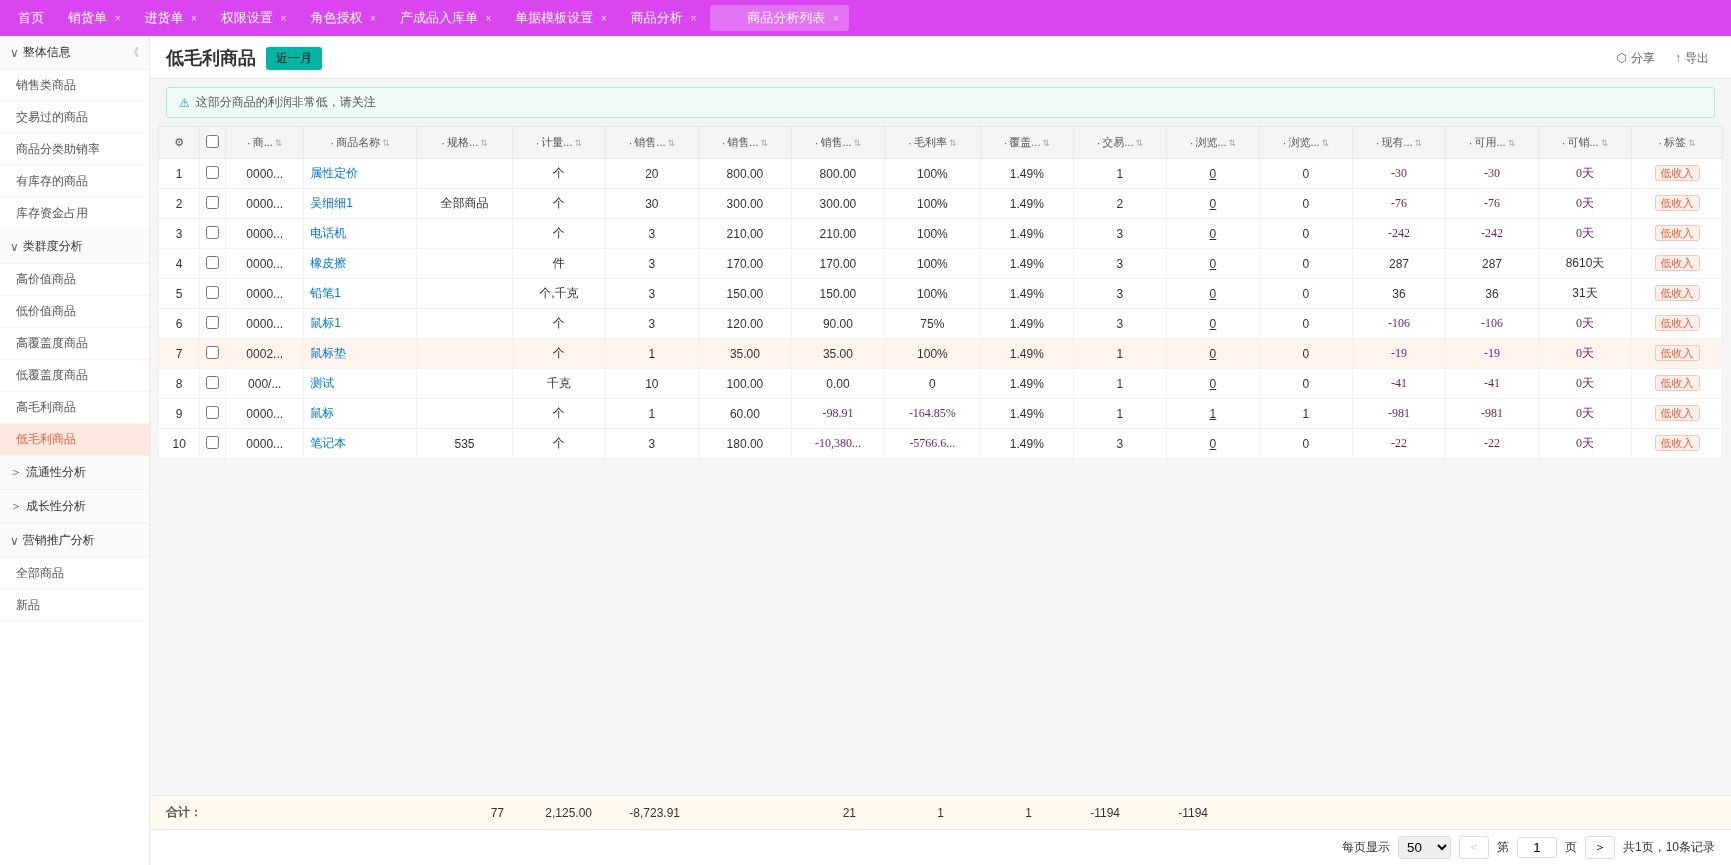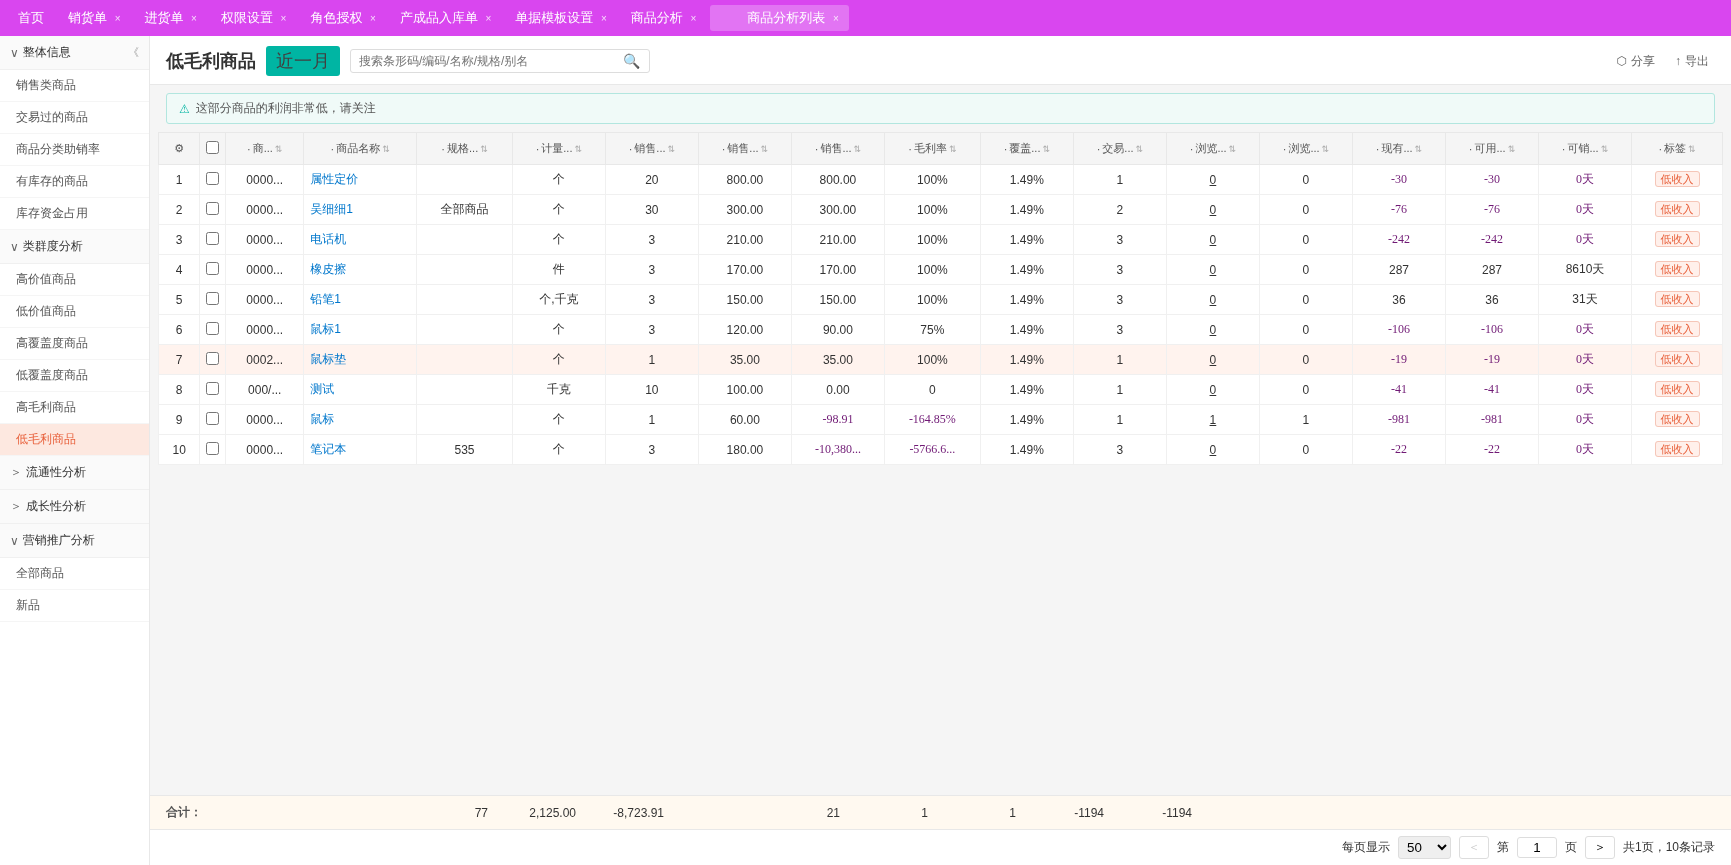--- a/index.html
+++ b/index.html
@@ -74,26 +74,26 @@
       border-bottom: 1px solid #e8e8e8;
       gap: 10px;
     }
     .page-title {
       font-size: 18px;
       font-weight: bold;
       color: #333;
     }
     .date-filter-btn {
       background: #00b5a3;
-      color: #404040;
+      color: #000000;
       border: none;
       border-radius: 3px;
       padding: 3px 10px;
       cursor: pointer;
-      font-size: 18px;
+      font-size: 12px;
     }
     .search-box {
       display: flex;
       align-items: center;
       border: 1px solid #ddd;
       border-radius: 3px;
       padding: 3px 8px;
       flex: 1;
       max-width: 300px;
       background: #fff;
@@ -190,21 +190,21 @@
 
     
     .table-footer {
       background: #fff9f0;
       border-top: 1px solid #e8e8e8;
       padding: 8px 16px;
       display: flex;
       align-items: center;
       gap: 8px;
     }
-    .footer-label { font-weight: bold; color: #555; margin-right: 8px; }
+    .footer-label { font-weight: bold; color: #555; margin-right: 24px; }
     .footer-value { padding: 0 10px; color: #333; min-width: 80px; text-align: right; }
 
     
     .pagination-bar {
       background: #fff;
       border-top: 1px solid #e8e8e8;
       padding: 6px 16px;
       display: flex;
       align-items: center;
       justify-content: flex-end;
@@ -293,24 +293,20 @@
     </div>
     <div class="sidebar-item">全部商品</div>
     <div class="sidebar-item">新品</div>
   </div>
 
   <div class="content">
 
     <div class="page-header">
       <span class="page-title">低毛利商品</span>
       <button class="date-filter-btn">近一月</button>
-      <div class="search-box">
-        <input type="text" placeholder="搜索条形码/编码/名称/规格/别名" style="">
-        <span style="color:#aaa;font-size:14px;">🔍</span>
-      </div>
       <div class="header-actions">
         <div class="header-btn">
           <span>⬡</span>
           <span>分享</span>
         </div>
         <div class="header-btn">
           <span>↑</span>
           <span>导出</span>
         </div>
       </div>

